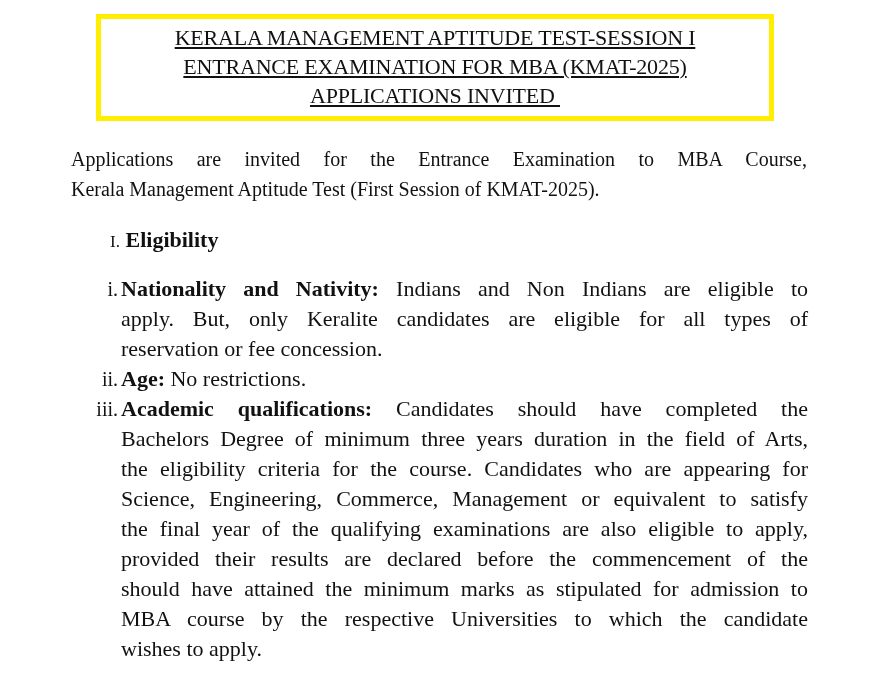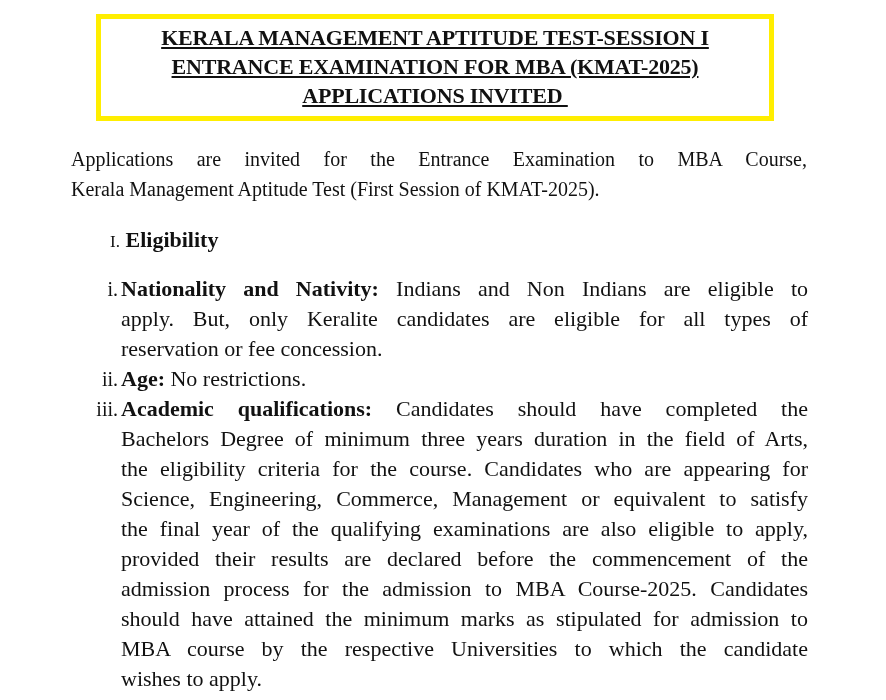--- a/index.html
+++ b/index.html
@@ -19,21 +19,21 @@
       position: absolute;
       left: 96px;
       top: 14px;
       width: 668px;
       height: 97px;
       border: 5px solid #ffee00;
       box-sizing: content-box;
       text-align: center;
     }
     .title-line {
-      font-weight: bold;
+      font-weight: normal;
       font-size: 22px;
       line-height: 29px;
       text-decoration: underline;
       text-decoration-thickness: 1.5px;
       text-underline-offset: 2px;
       white-space: pre;
       letter-spacing: -0.2px;
     }
     .title-line:first-child { margin-top: 4px; }
 
@@ -129,18 +129,17 @@
 
 <div class="item" style="top:394px;">
   <span class="numeral">iii.</span>
   <div class="body">
     <span class="justify-line"><b>Academic qualifications:</b> <span>Candidates should have completed the</span></span>
     <span class="justify-line">Bachelors Degree of minimum three years duration in the field of Arts,</span>
     <span class="justify-line">the eligibility criteria for the course. Candidates who are appearing for</span>
     <span class="justify-line">Science, Engineering, Commerce, Management or equivalent to satisfy</span>
     <span class="justify-line">the final year of the qualifying examinations are also eligible to apply,</span>
     <span class="justify-line">provided their results are declared before the commencement of the</span>
-    <span class="justify-line">admission process for the admission to MBA Course-2025. Candidates</span>
     <span class="justify-line">should have attained the minimum marks as stipulated for admission to</span>
     <span class="justify-line">MBA course by the respective Universities to which the candidate</span>
     <span class="last-line">wishes to apply.</span>
   </div>
 </div>
 
 </body></html>

